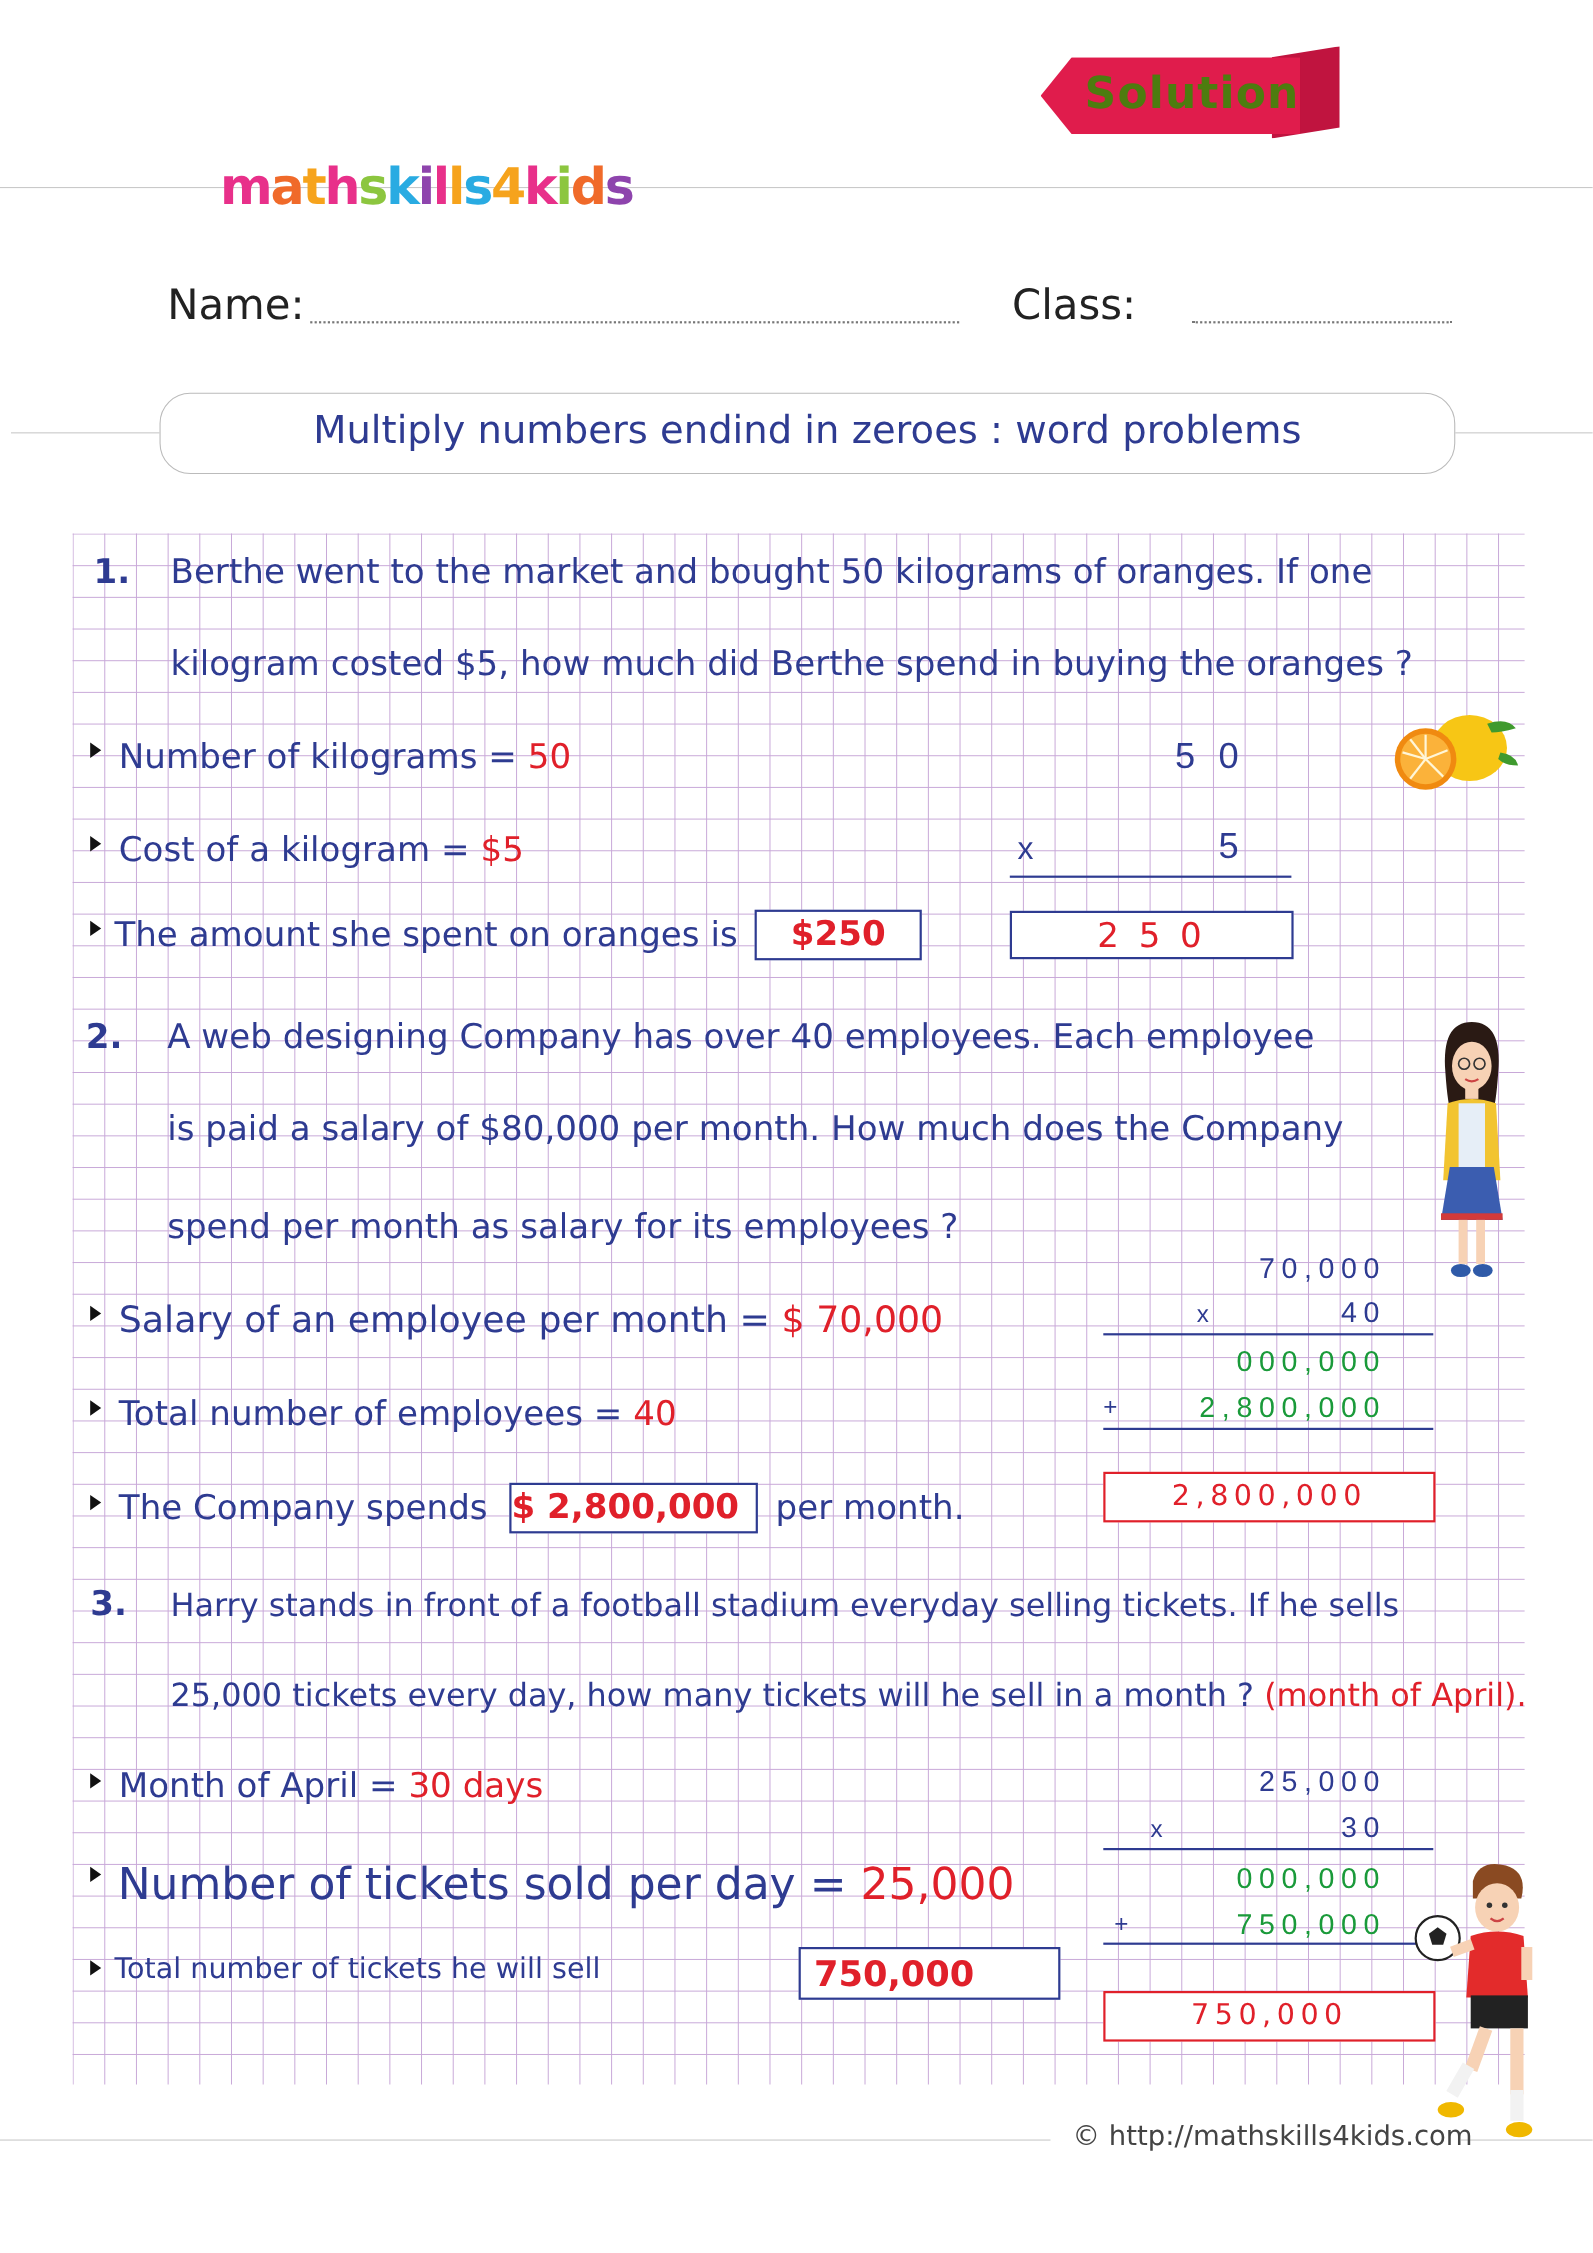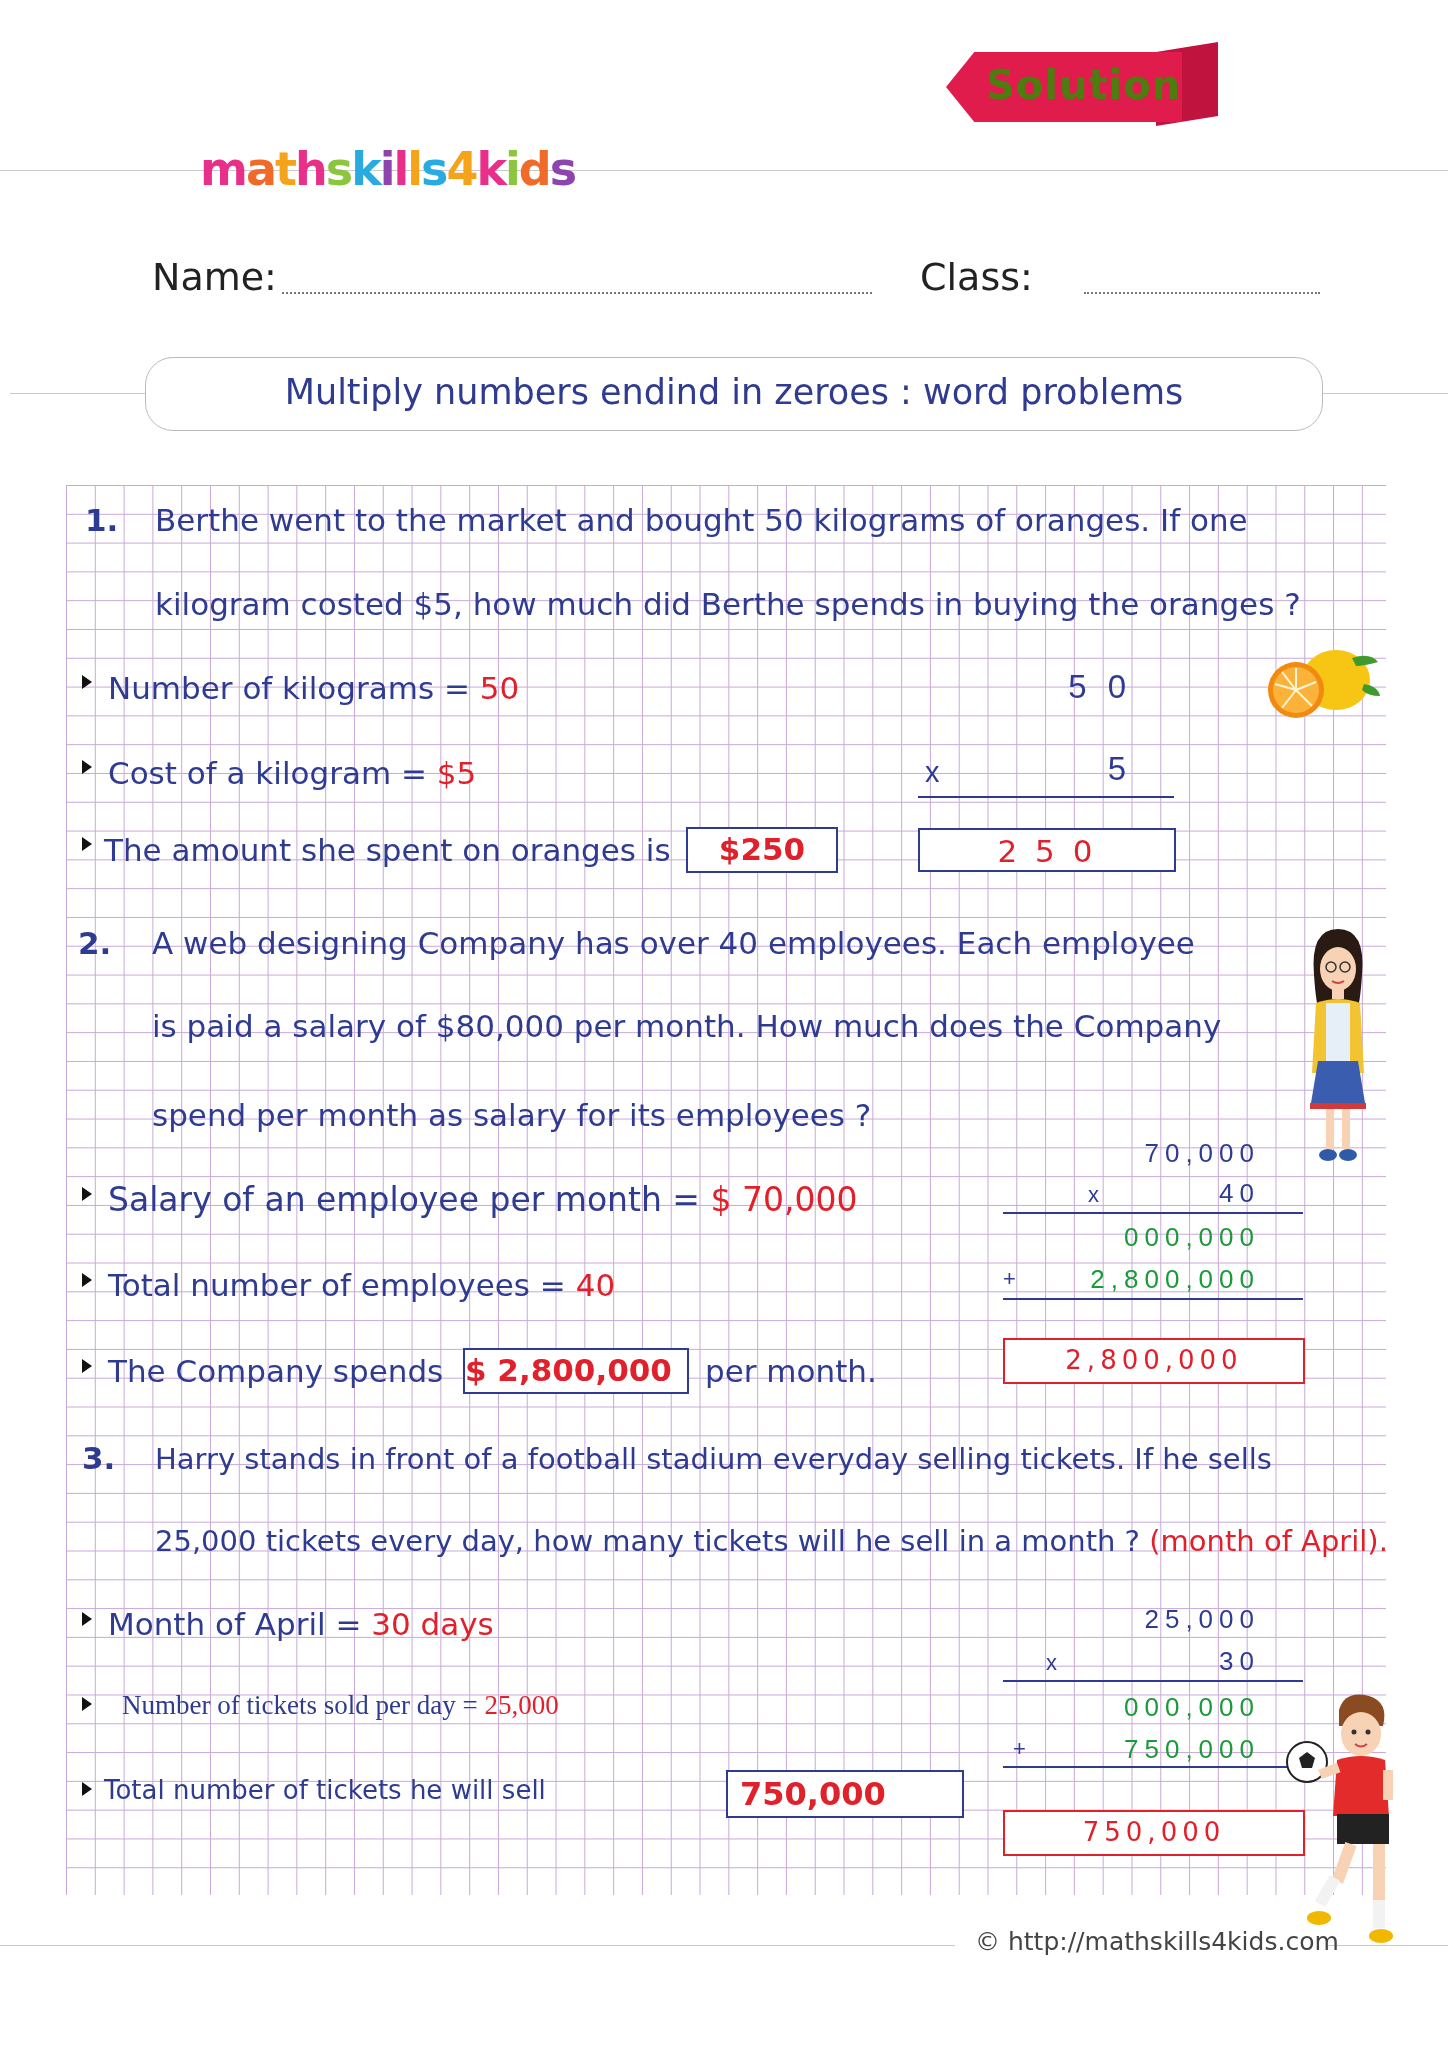--- a/index.html
+++ b/index.html
@@ -80,21 +80,21 @@
 <div class="hline" style="left:10px;top:393px;width:135px;"></div>
 <div class="hline" style="left:1323px;top:393px;width:125px;"></div>
 <div class="title-box">
   <div class="title-text">Multiply numbers endind in zeroes : word problems</div>
 </div>
 
 <div class="grid"></div>
 
 <div class="txt num" style="left:85px;top:502px;">1.</div>
 <div class="txt q" style="left:155px;top:502px;">Berthe went to the market and bought 50 kilograms of oranges. If one</div>
-<div class="txt q" style="left:155px;top:586px;">kilogram costed $5, how much did Berthe spends in buying the oranges ?</div>
+<div class="txt q" style="left:155px;top:586px;">kilogram costed $5, how much did Berthe spend in buying the oranges ?</div>
 
 <div class="bullet" style="left:82px;top:675px;"></div>
 <div class="txt q" style="left:108px;top:670px;">
   <span>Number of kilograms  = </span><span class="red">50</span>
 </div>
 <div class="bullet" style="left:82px;top:760px;"></div>
 <div class="txt q" style="left:108px;top:755px;">
   <span>Cost of a kilogram =  </span><span class="red">$5</span>
 </div>
 <div class="bullet" style="left:82px;top:837px;"></div>
@@ -180,21 +180,21 @@
 <div class="txt q" style="left:155px;top:1442px;font-size:29px;">Harry stands in front of a football stadium everyday selling tickets. If he sells</div>
 <div class="txt q" style="left:155px;top:1524px;font-size:29px;">
   <span>25,000 tickets every day, how many tickets will he sell in a month ?</span> <span class="red">(month of April).</span>
 </div>
 
 <div class="bullet" style="left:82px;top:1612px;"></div>
 <div class="txt q" style="left:108px;top:1606px;">
   <span>Month of April = </span><span class="red">30 days</span>
 </div>
 <div class="bullet" style="left:82px;top:1697px;"></div>
-<div class="txt q" style="left:122px;top:1690px;font-size:27px;font-family:Liberation Serif, serif;">
+<div class="txt q" style="left:107px;top:1690px;font-size:40px;">
   <span>Number  of tickets sold  per day =  </span><span class="red">25,000</span>
 </div>
 <div class="bullet" style="left:82px;top:1782px;"></div>
 <div class="txt q" style="left:104px;top:1775px;font-size:26px;">Total number of tickets he will sell</div>
 <div class="box" style="left:726px;top:1770px;width:234px;height:44px;">
   <div class="txt ans" style="left:12px;top:3px;font-size:32px;">750,000</div>
 </div>
 
 <div class="calc navy" style="left:1050px;top:1604px;width:210px;font-size:26px;">25,000</div>
 <div class="calc navy" style="left:1046px;top:1650px;width:20px;font-size:22px;text-align:left;">x</div>

